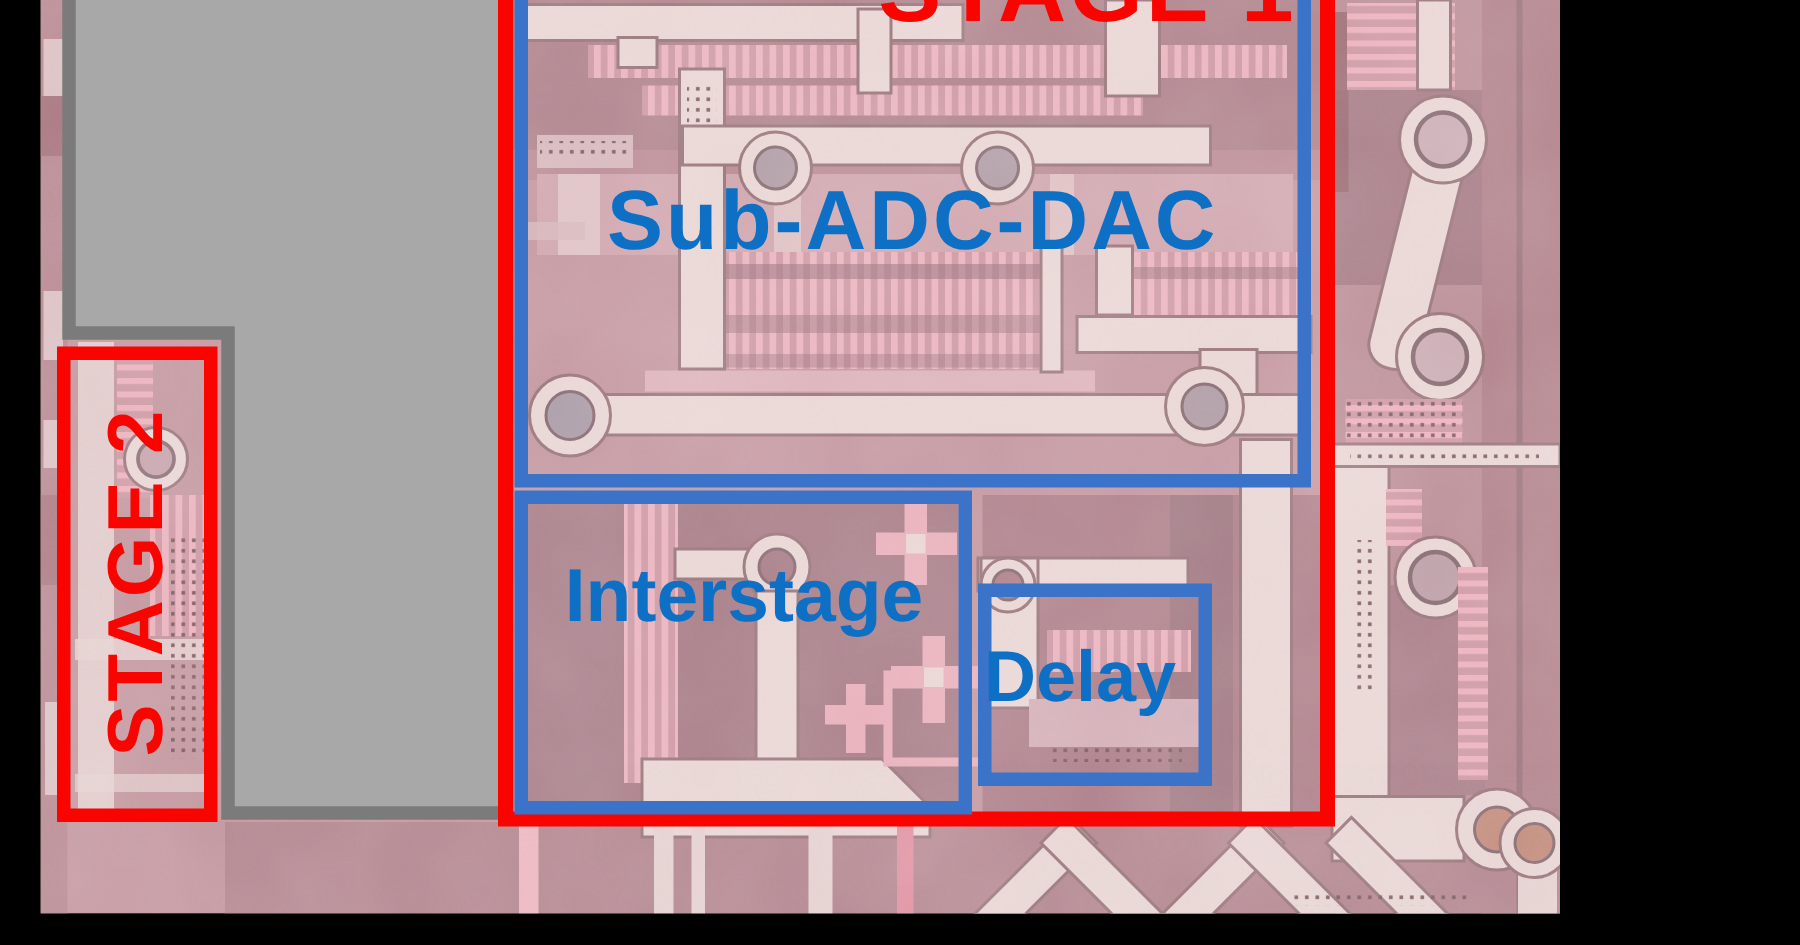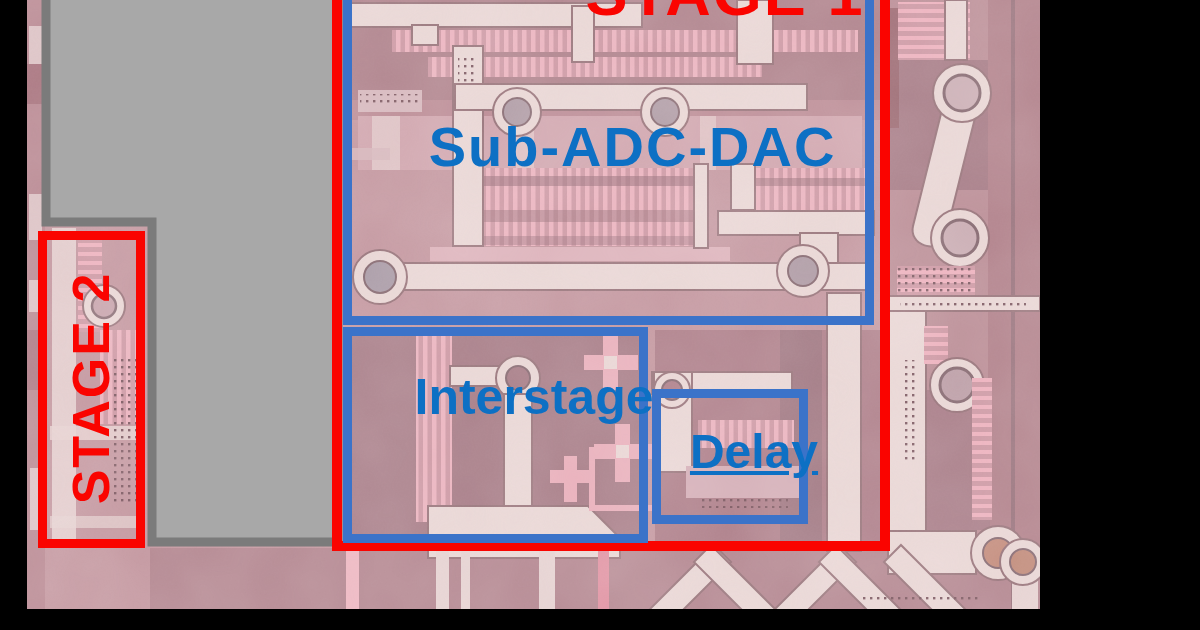--- a/index.html
+++ b/index.html
@@ -14,26 +14,26 @@
     background:var(--canvas-bg,#000);
     font-family:"Liberation Sans","DejaVu Sans",sans-serif;
   }
   #texture{position:absolute;left:0;top:0;}
   .lt{fill:#ead9d7;stroke:#9a787e;stroke-width:2;}
   .ltns{fill:#e7d5d4;}
   .abox{position:absolute;box-sizing:border-box;}
   .redbox{border:10px solid var(--stage-outline,#fa0400);}
   .bluebox{border:9px solid var(--block-outline,#3b73c9);}
   .lbl{position:absolute;font-weight:bold;white-space:nowrap;}
-  .blue-lbl{color:var(--block-text,#0d70c4);padding-left:24px;}
+  .blue-lbl{color:var(--block-text,#0d70c4);}
   .red-lbl{color:var(--stage-text,#fa0400);}
   #stage1-label{left:545px;top:-38px;width:360px;text-align:center;font-size:63px;line-height:63px;letter-spacing:2px;}
   #subadc-label{left:352px;top:119px;width:513px;text-align:center;font-size:56px;line-height:56px;letter-spacing:2px;}
-  #interstage-label{left:352px;top:366px;width:288px;text-align:center;font-size:50px;line-height:62px;white-space:normal;margin-left:14px;}
-  #delay-label{left:656px;top:428px;width:148px;text-align:center;font-size:48px;line-height:48px;text-decoration:underline;}
+  #interstage-label{left:352px;top:366px;width:288px;text-align:center;font-size:50px;line-height:62px;white-space:normal;}
+  #delay-label{left:656px;top:428px;width:148px;text-align:left;font-size:48px;line-height:48px;}
   #stage2-label{left:-28px;top:362px;width:238px;height:52px;text-align:center;font-size:52px;line-height:52px;letter-spacing:2px;transform:rotate(-90deg);}
   #stage1-box{left:332px;top:-22px;width:558px;height:573px;}
   #subadc-box{left:343px;top:-22px;width:531px;height:347px;}
   #interstage-box{left:343px;top:327px;width:305px;height:216px;}
   #delay-box{left:652px;top:389px;width:156px;height:135px;}
   #stage2-box{left:38px;top:231px;width:107px;height:317px;border-width:9px;}
 </style>
 </head>
 <body>
 

